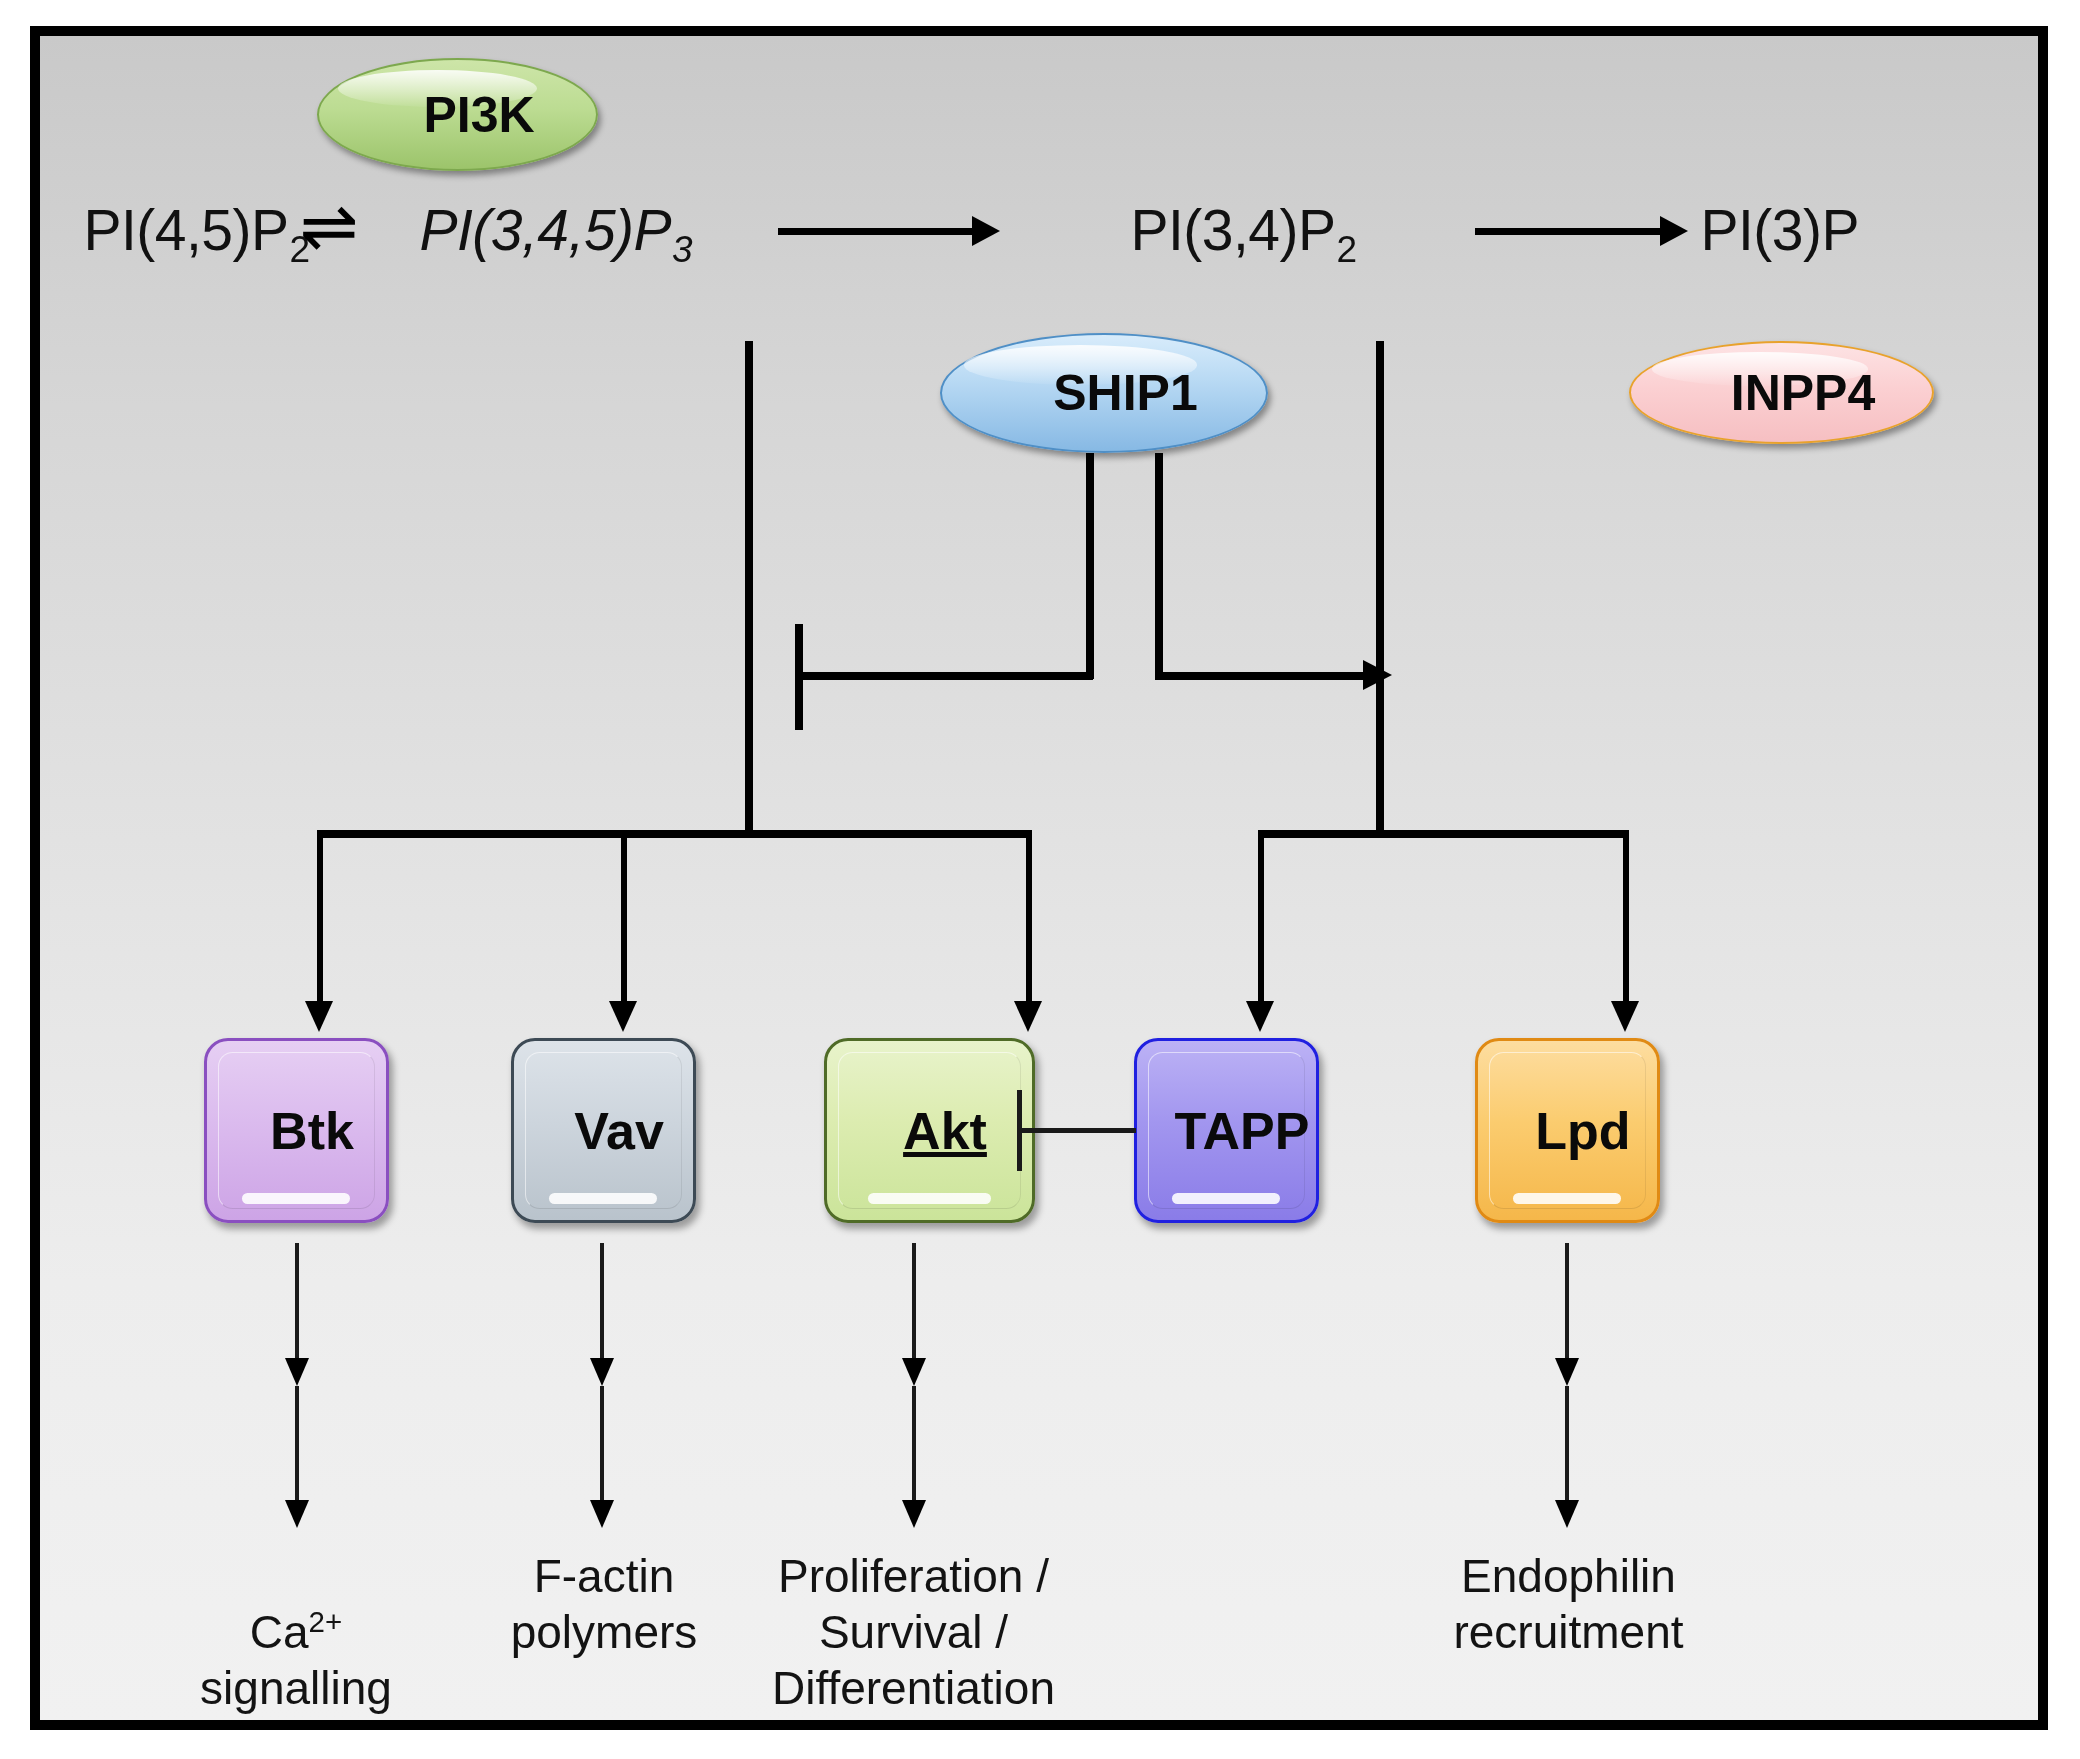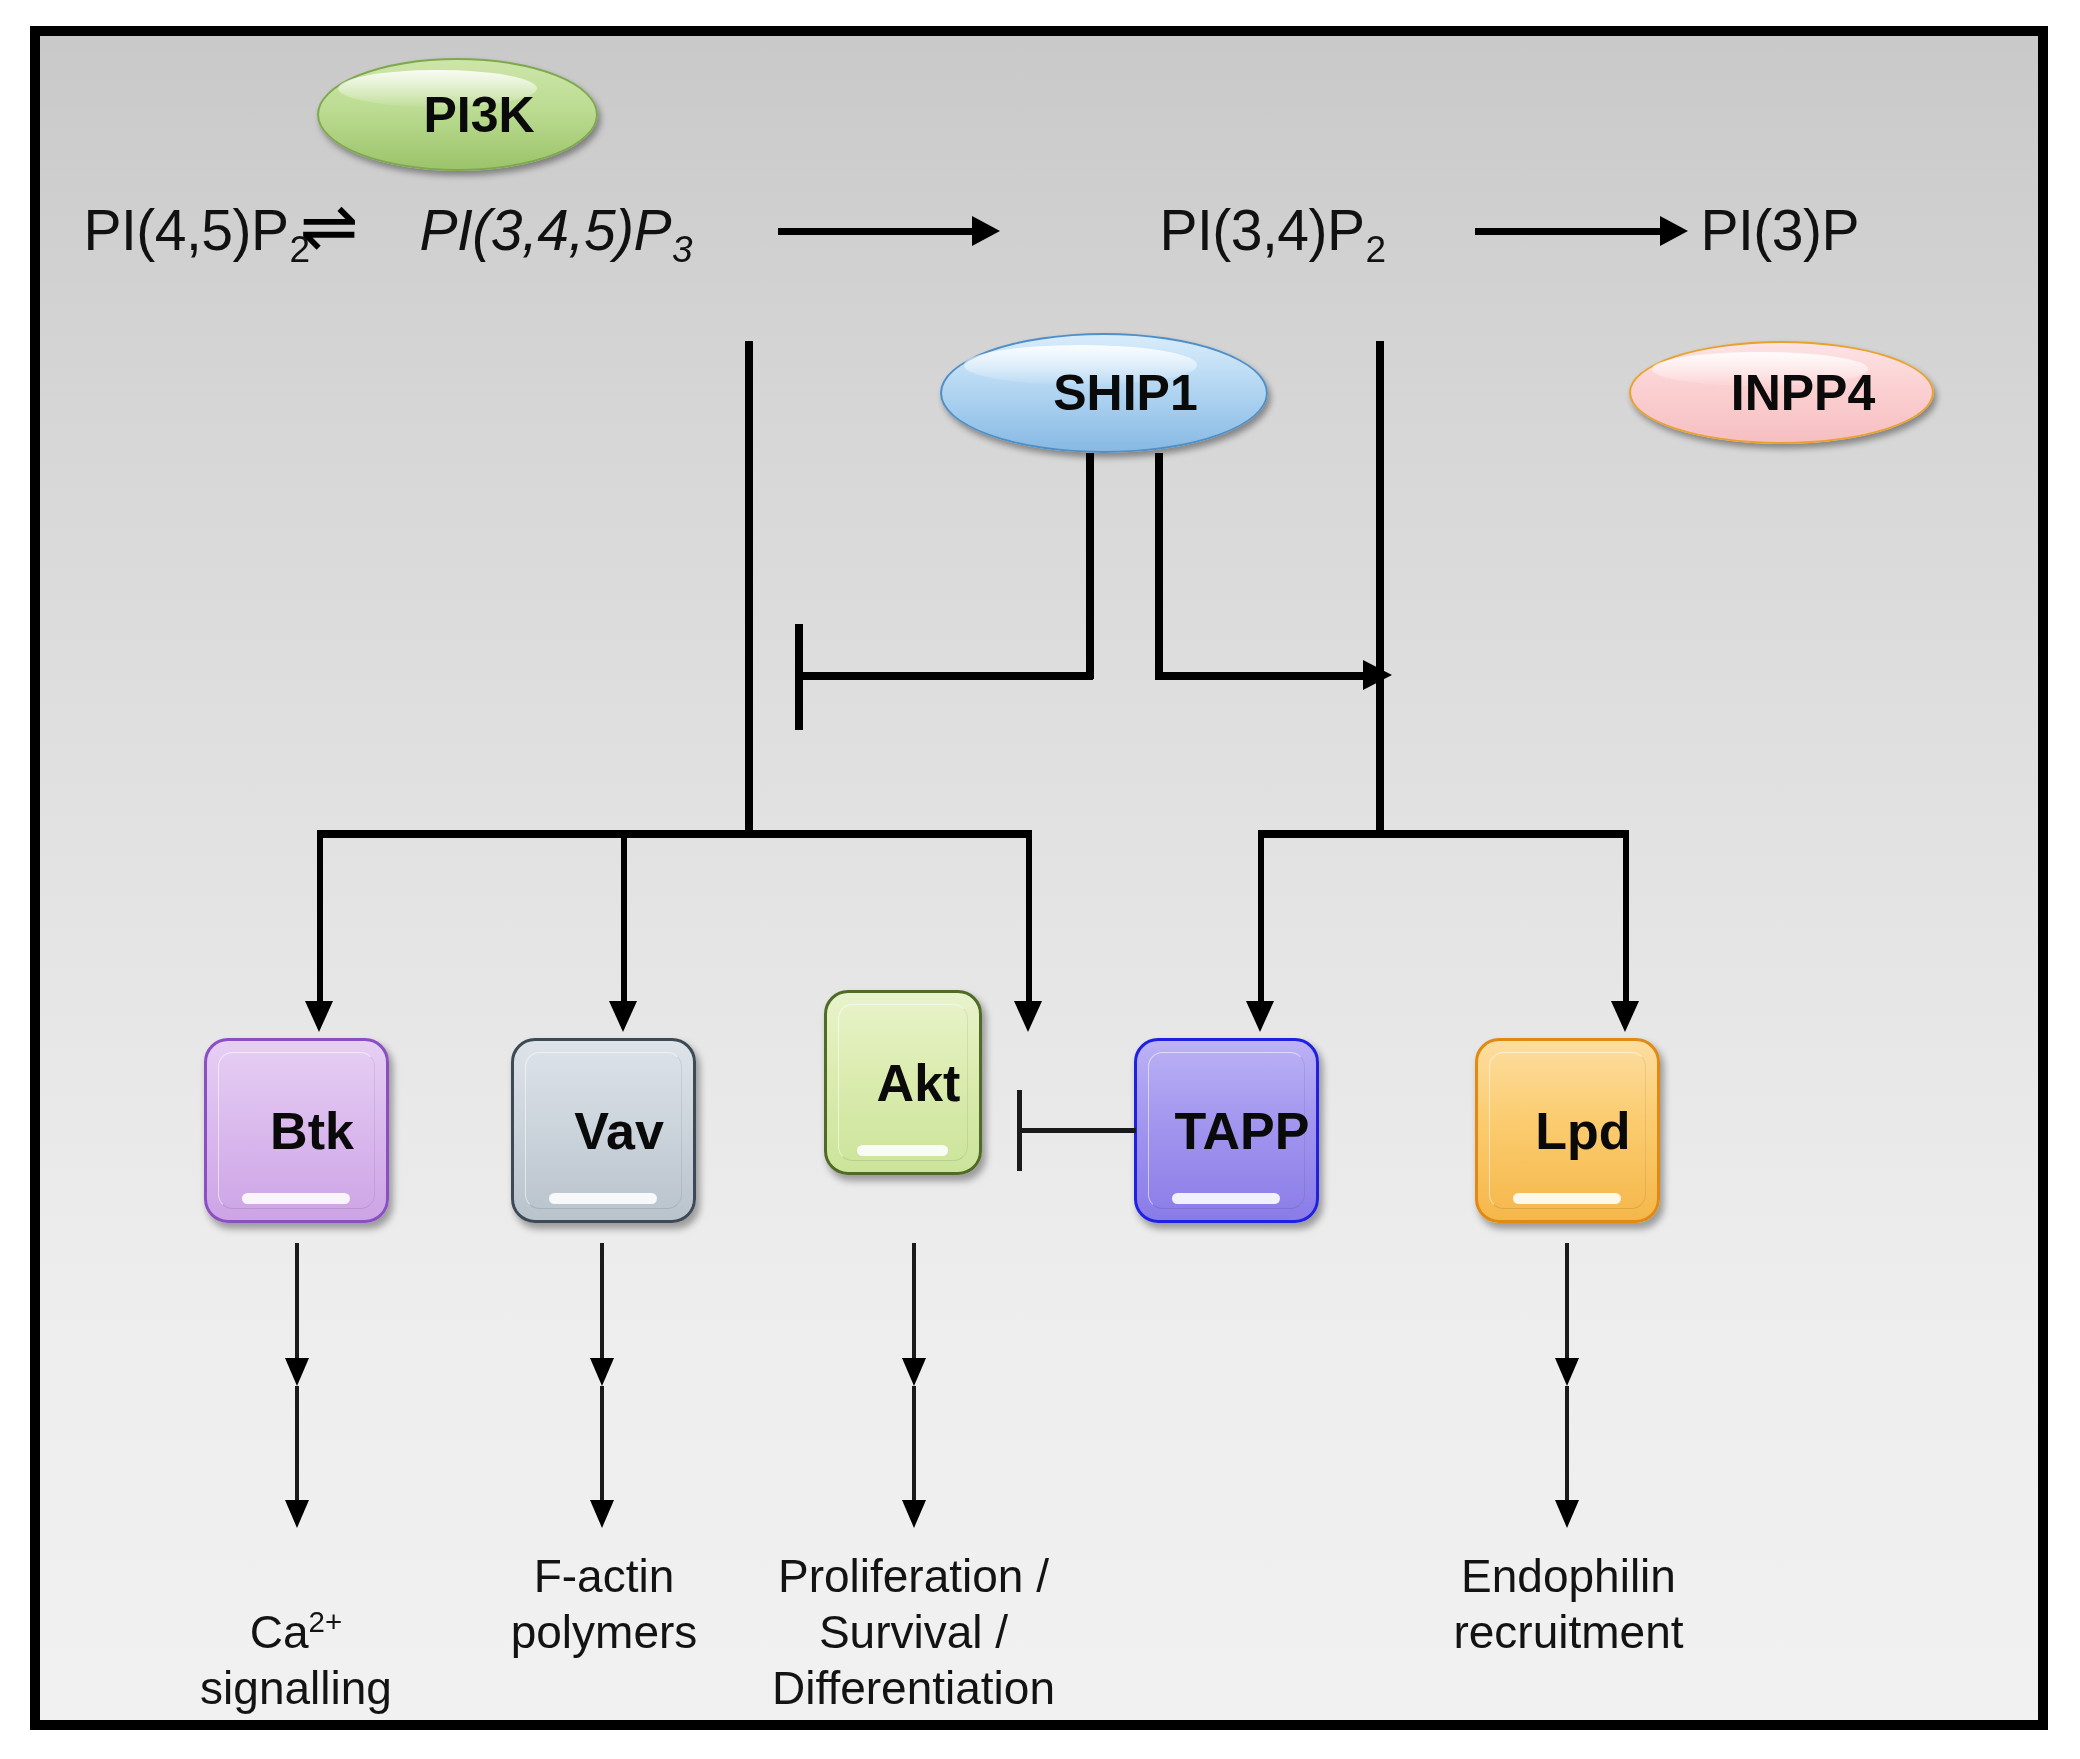--- a/index.html
+++ b/index.html
@@ -193,21 +193,21 @@
     </div>
 
     <div class="lipid" style="left:44px; top:166px;">
       <span>PI(4,5)P</span><sub>2</sub>
     </div>
 
     <div class="lipid" style="left:380px; top:166px;font-style:italic;">
       <span>PI(3,4,5)P</span><sub>3</sub>
     </div>
 
-    <div class="lipid" style="left:1091px; top:166px;margin-left:29px;">
+    <div class="lipid" style="left:1091px; top:166px;">
       <span>PI(3,4)P</span><sub>2</sub>
     </div>
 
     <div class="lipid" style="left:1661px; top:166px;">
       <span>PI(3)P</span><sub></sub>
     </div>
 
     <div class="rxn-arrow eq-arrow" style="left:260px; top:155px;">⇌</div>
 
     <div class="sarrow" style="left:738px; top:192px; width:222px;">
@@ -274,23 +274,23 @@
     </div>
 
     <div class="protein" style="left:471px; top:1002px; width:185px; height:185px;
                 background:linear-gradient(to bottom,#dde3e9 0%,#cdd5dd 45%,#b9c3cc 100%);
                 border:3.7px solid #3d4a55;">
       <span class="bevel"></span>
       <span class="botgloss"></span>
       <span class="plabel">Vav</span>
     </div>
 
-    <div class="protein" style="left:784px; top:954px; width:158px; height:185px;
+    <div class="protein" style="left:784px; top:1002px; width:211px; height:185px;
                 background:linear-gradient(to bottom,#e8f3cb 0%,#dcecb0 45%,#cbe49a 100%);
-                border:3.7px solid #4f6b27;">
+                border:3.7px solid #4f6b27;text-decoration:underline;">
       <span class="bevel"></span>
       <span class="botgloss"></span>
       <span class="plabel">Akt</span>
     </div>
 
     <div class="protein" style="left:1094px; top:1002px; width:185px; height:185px;
                 background:linear-gradient(to bottom,#bcb2f5 0%,#a296ef 45%,#8a7ce8 100%);
                 border:3.7px solid #2020e0;">
       <span class="bevel"></span>
       <span class="botgloss"></span>

